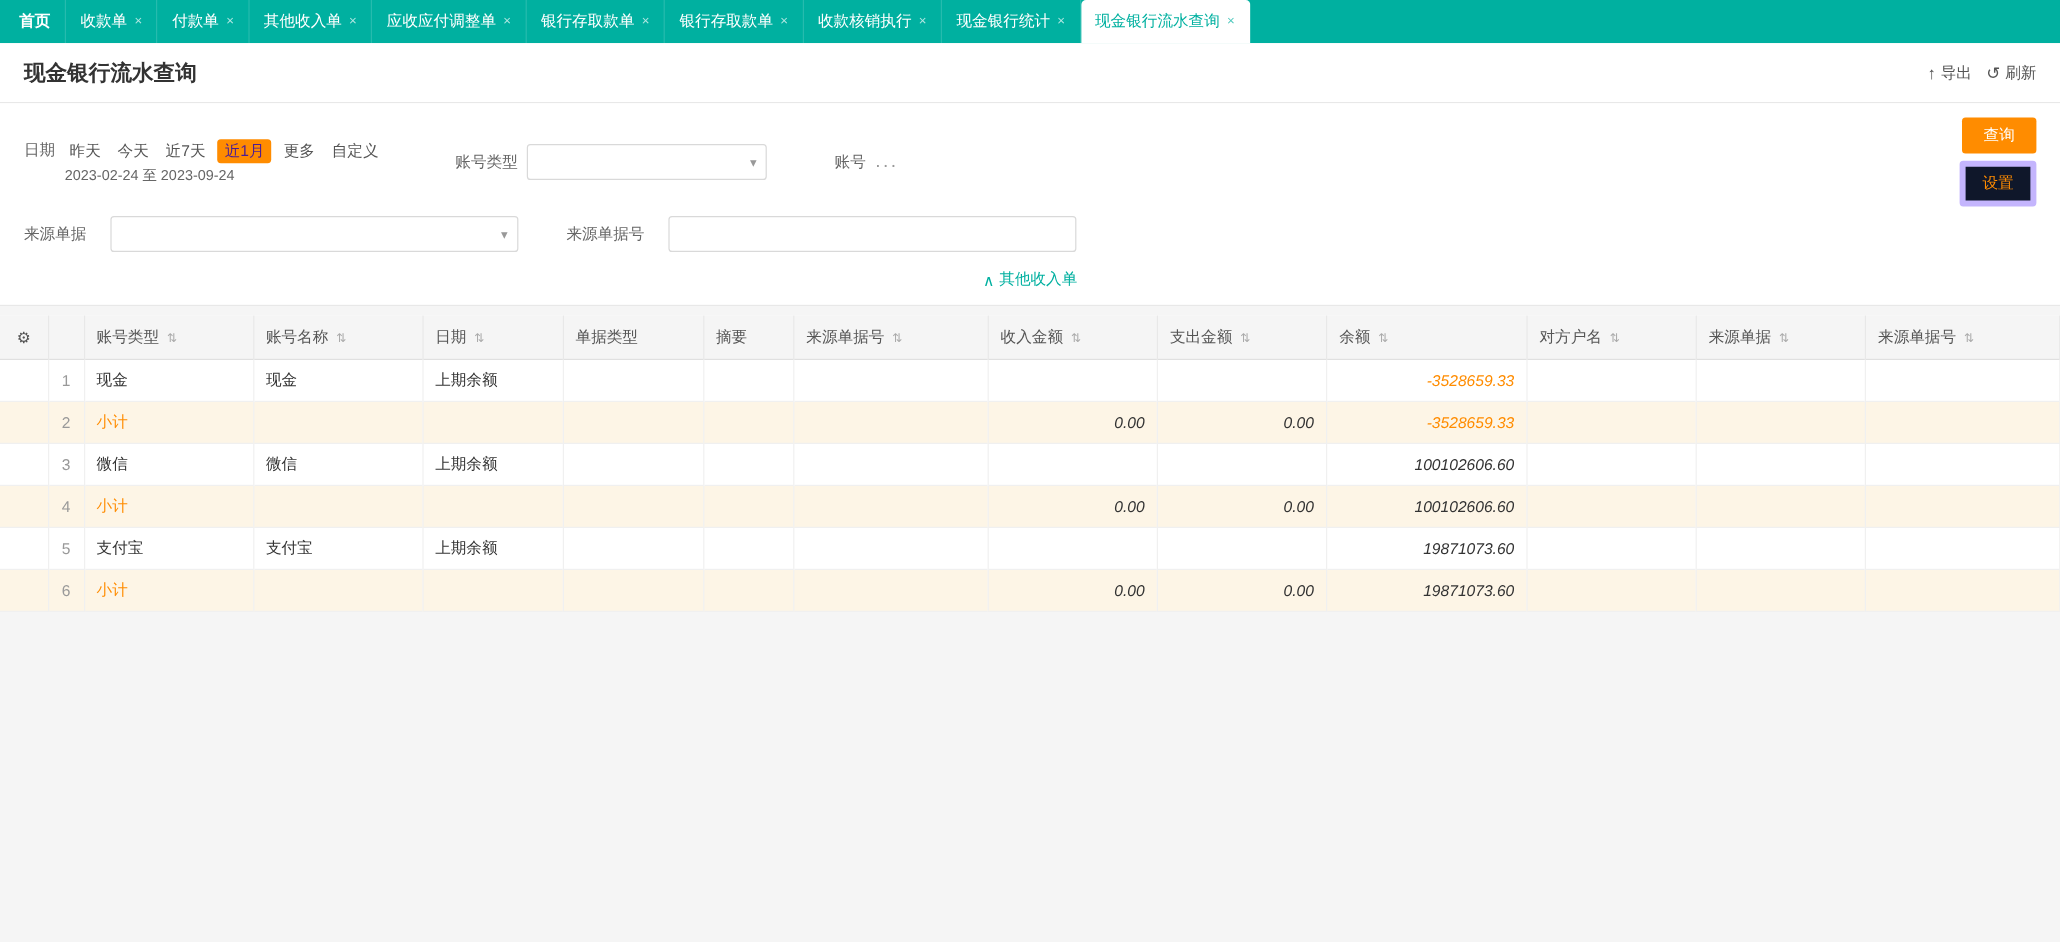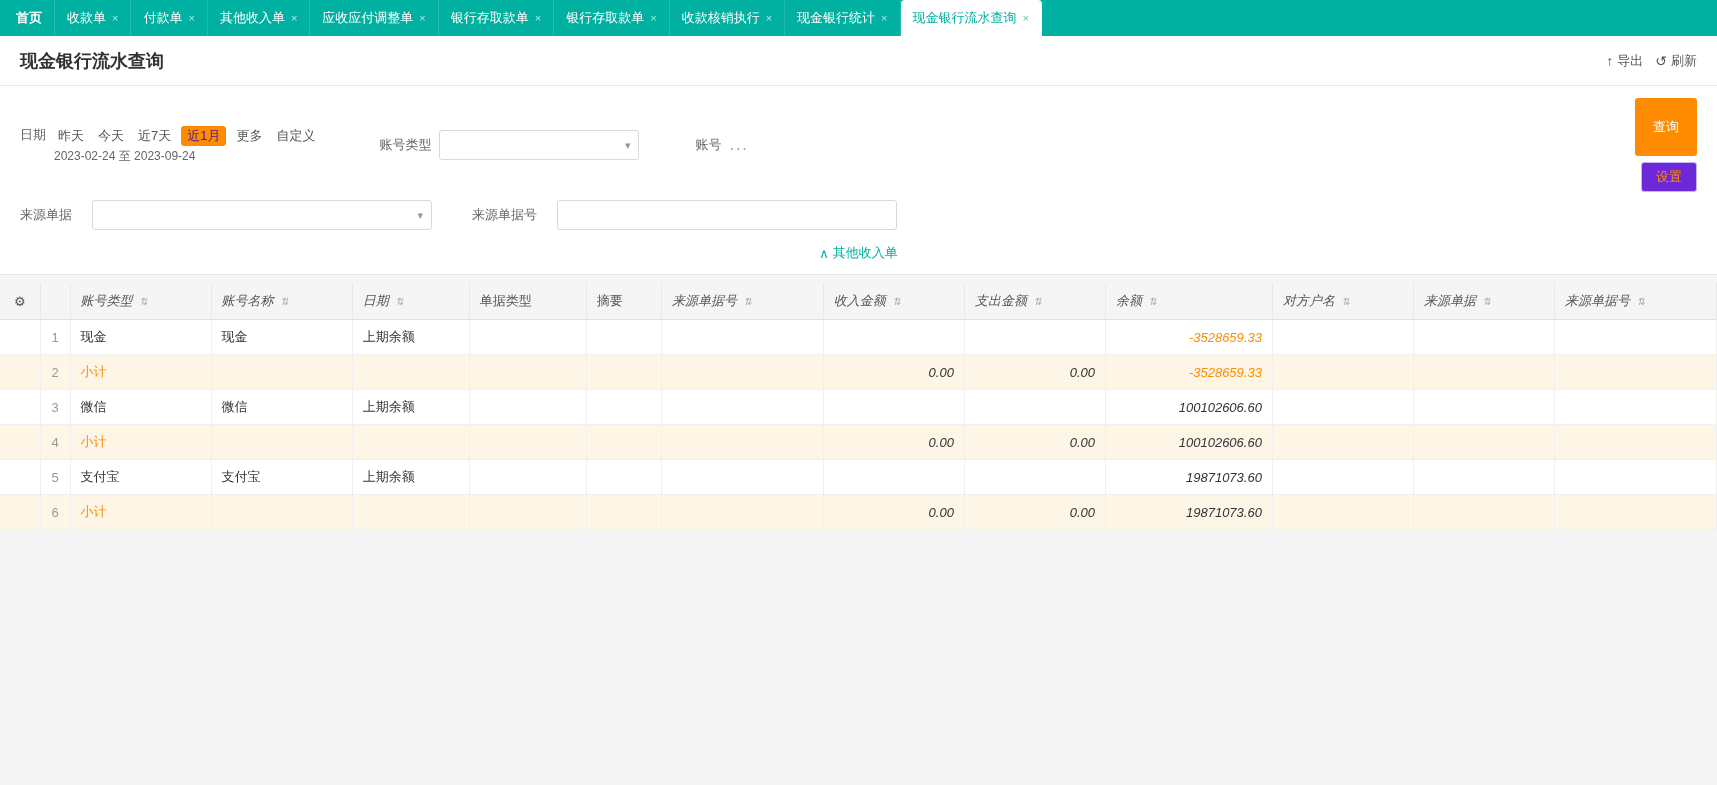--- a/index.html
+++ b/index.html
@@ -111,28 +111,28 @@
       padding: 4px 8px;
       font-size: 13px;
       height: 30px;
       min-width: 200px;
     }
     .btn-query {
       background: #ff8c00;
       color: #fff;
       border: none;
       border-radius: 3px;
-      padding: 20px 18px;
+      padding: 6px 18px;
       cursor: pointer;
       font-size: 13px;
     }
     .btn-setting {
-      background: #6d28d9;
+      background: #0f172a;
       color: #ff8c00;
-      border: 1px solid #c4b5fd;
+      border: 5px solid #c4b5fd;
       border-radius: 3px;
       padding: 5px 14px;
       cursor: pointer;
       font-size: 13px;
     }
     .dots-btn {
       color: #999;
       cursor: pointer;
       font-size: 16px;
       letter-spacing: 2px;
@@ -166,21 +166,20 @@
     thead th {
       padding: 9px 10px;
       text-align: left;
       color: #555;
       font-weight: normal;
       border-right: 1px solid #e8e8e8;
       white-space: nowrap;
     }
     thead th.sortable {
       cursor: pointer;
-      font-style: italic;
     }
     thead th .sort-arrows {
       font-size: 10px;
       color: #aaa;
       margin-left: 3px;
     }
     tbody tr {
       border-bottom: 1px solid #f0f0f0;
     }
     tbody tr.subtotal {

